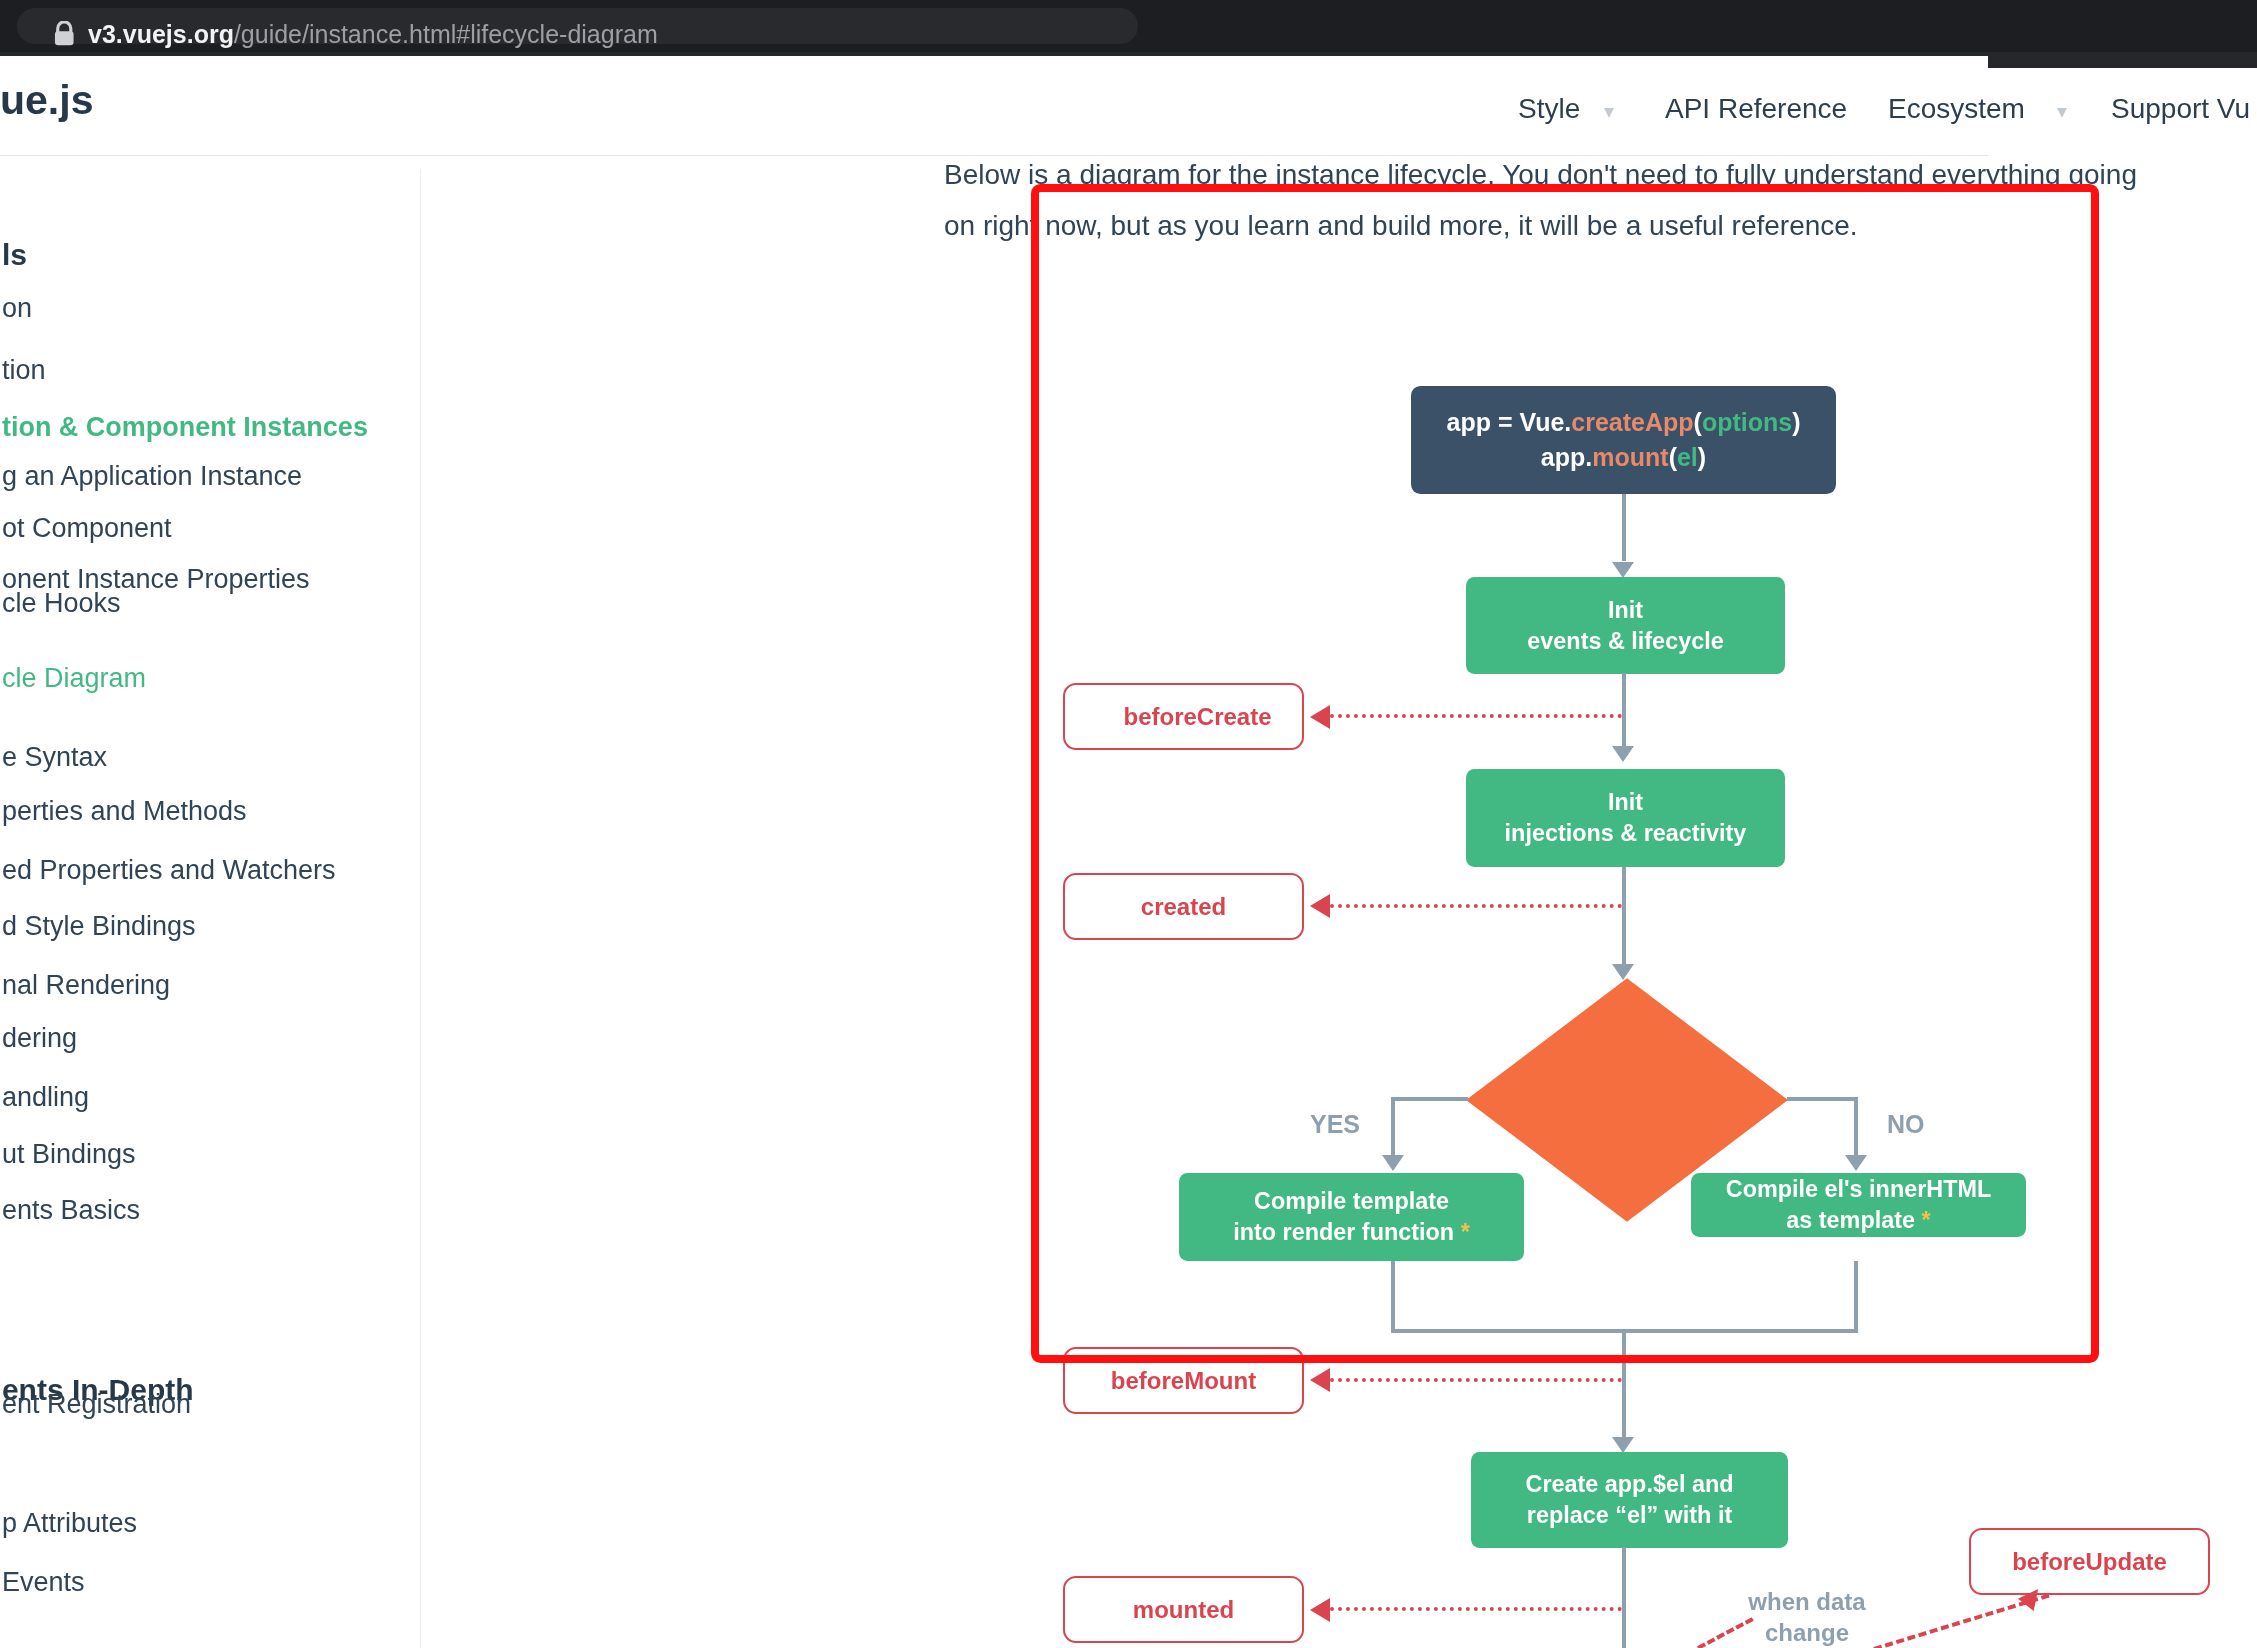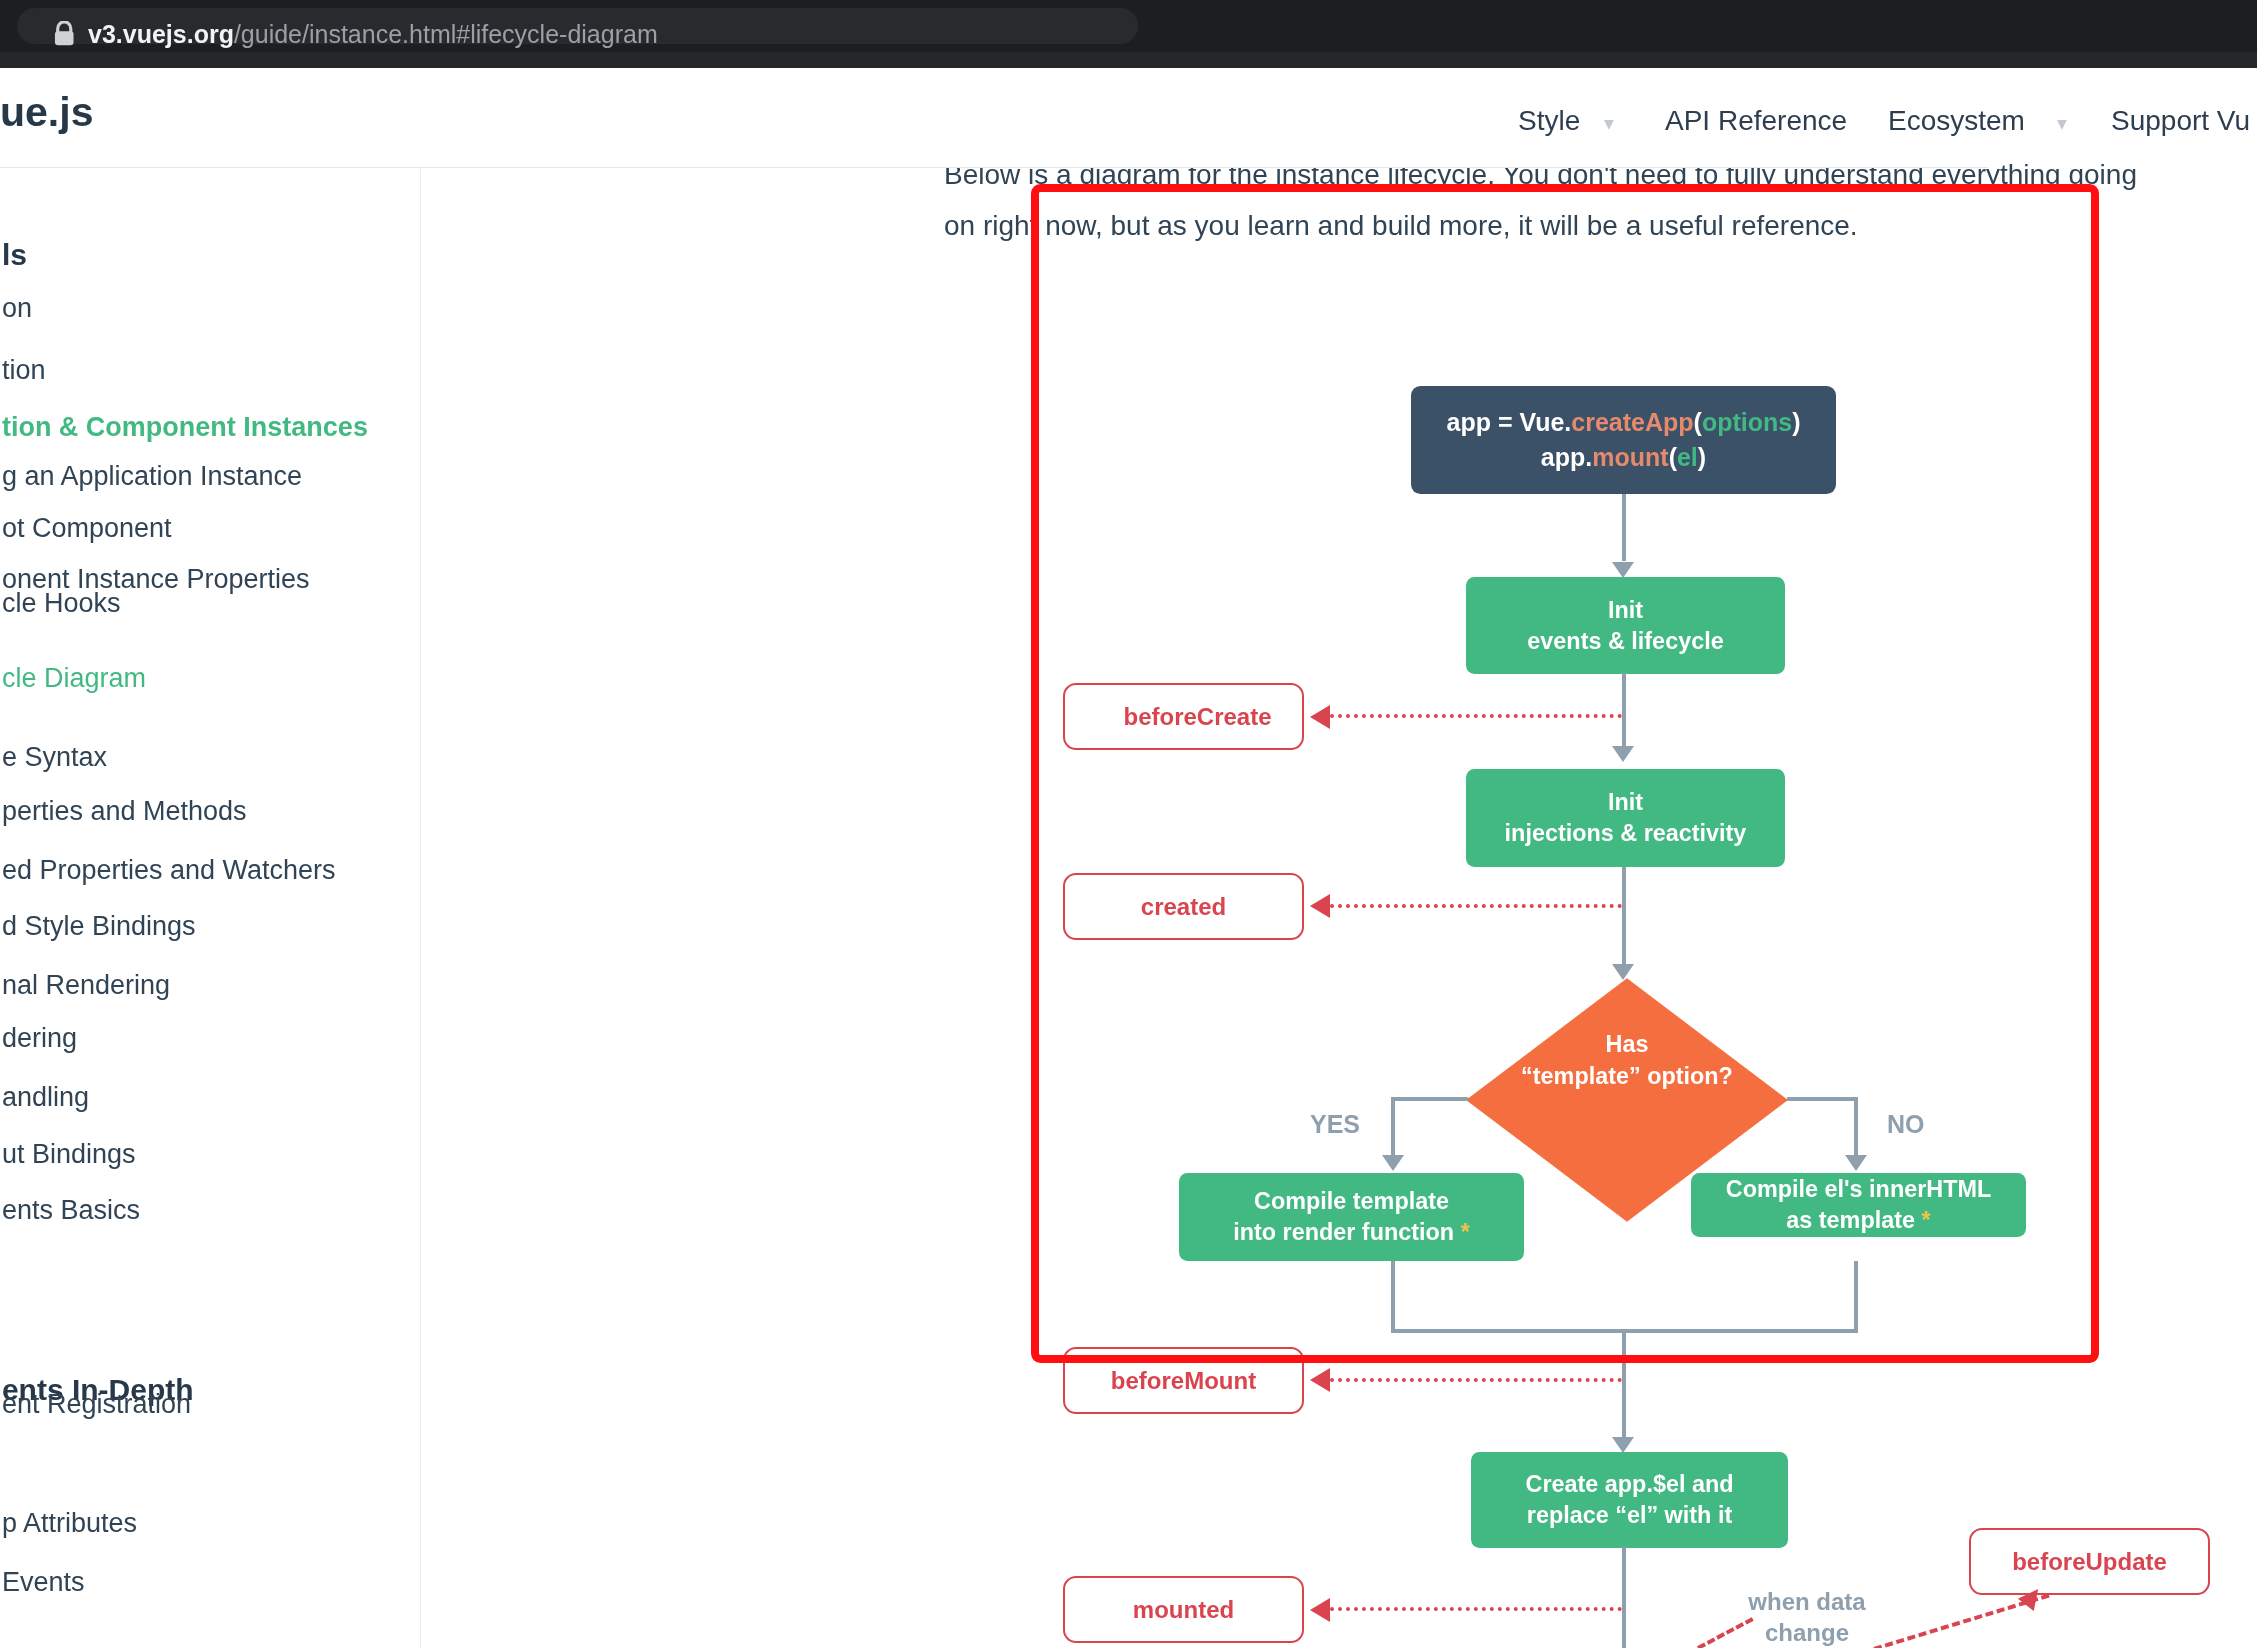--- a/index.html
+++ b/index.html
@@ -9,21 +9,21 @@
   
   #chrome { position:absolute; left:0; top:0; width:2258px; height:52px; background:#1d1e21; }
   #chrome-strip { position:absolute; left:0; top:52px; width:2258px; height:16px; background:#26272b; }
   #url-pill { position:absolute; left:17px; top:8.4px; width:1121px; height:36px; background:#292a2e; border-radius:18px; }
   #lock { position:absolute; left:36px; top:13px; }
   #url-text { position:absolute; left:71px; top:12px; font-size:25px; line-height:28px; white-space:nowrap; }
   #url-text .host { color:#f2f3f4; font-weight:bold; }
   #url-text .path { color:#9aa0a6; }
 
   
-  #site-header { position:absolute; left:0; top:68px; width:1988px; height:100px; background:#fff;
+  #site-header { position:absolute; left:0; top:56px; width:1988px; height:100px; background:#fff;
                  border-bottom:1.9px solid #e4e7ea; z-index:40; }
   #logo { position:absolute; left:0; top:20.6px; font-size:41px; font-weight:bold; color:#273849; }
   .nav-item { position:absolute; top:37px; font-size:28px; color:#2c3e50; font-weight:500; white-space:nowrap; cursor:pointer; }
   .caret { position:absolute; top:44px; font-size:19.7px; color:#c3c9d0; }
 
   
   #sidebar { position:absolute; left:0; top:169px; width:421px; height:1480px; background:#fff;
              border-right:1.9px solid #ececf0; z-index:30; }
   .side-item { position:absolute; left:1.9px; font-size:27px; color:#304455; white-space:nowrap; cursor:pointer; }
   .side-heading { font-size:30px; font-weight:bold; color:#273849; }
@@ -150,24 +150,20 @@
   <div class="vline" style="left:1622px; top:698px; height:97px;"></div>
   <div class="arrow-down" style="left:1612px; top:795px;"></div>
 
   <div class="hook" style="left:1063px; top:704px;">created</div>
   <div class="arrow-left-red" style="left:1310px; top:725px;"></div>
   <div class="dash-red" style="left:1330px; top:735px; width:292px;"></div>
 
   <svg style="position:absolute; left:1466px; top:809px;" width="322" height="244" viewBox="0 0 344 260">
     <polygon points="172,0 344,130 172,260 0,130" fill="#f46e3f"></polygon>
   </svg>
-  <div id="diamond-text">
-    <div>Has</div>
-    <div>“template” option?</div>
-  </div>
 
   <div class="hline" style="left:1393px; top:928px; width:75px;"></div>
   <div class="vline" style="left:1391px; top:928px; height:58px;"></div>
   <div class="arrow-down" style="left:1382px; top:986px;"></div>
   <div class="branch-label" style="left:1310px; top:941px;">YES</div>
 
   <div class="hline" style="left:1787px; top:928px; width:71px;"></div>
   <div class="vline" style="left:1854px; top:928px; height:58px;"></div>
   <div class="arrow-down" style="left:1845px; top:986px;"></div>
   <div class="branch-label" style="left:1887px; top:941px;">NO</div>

